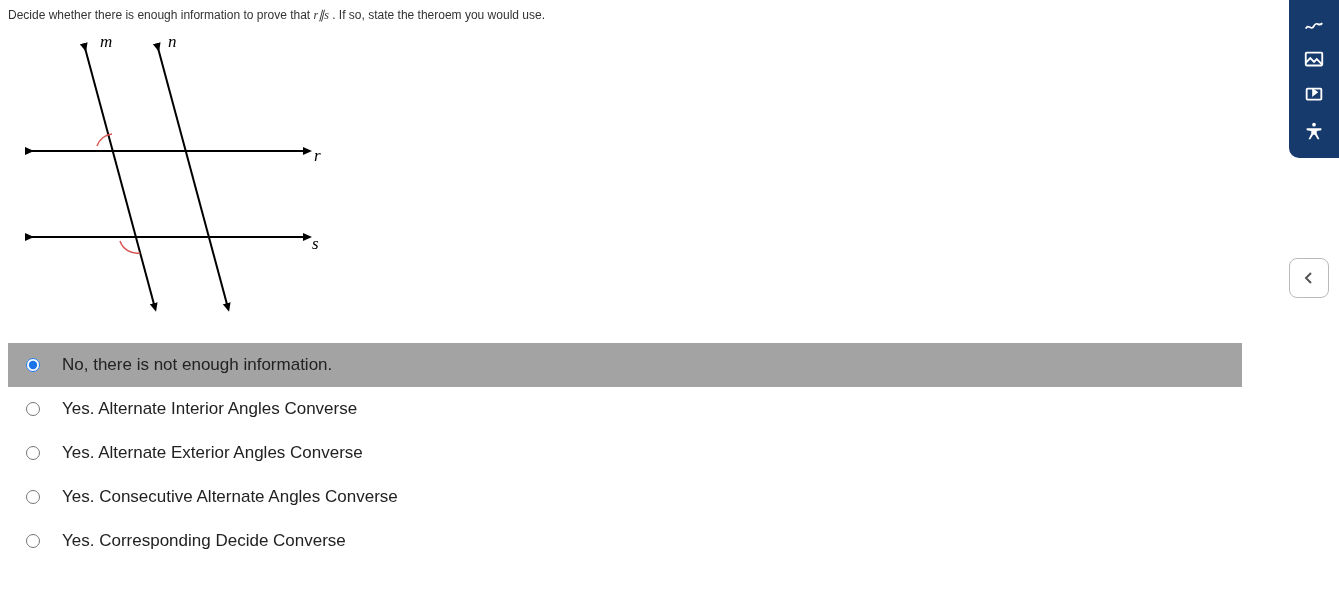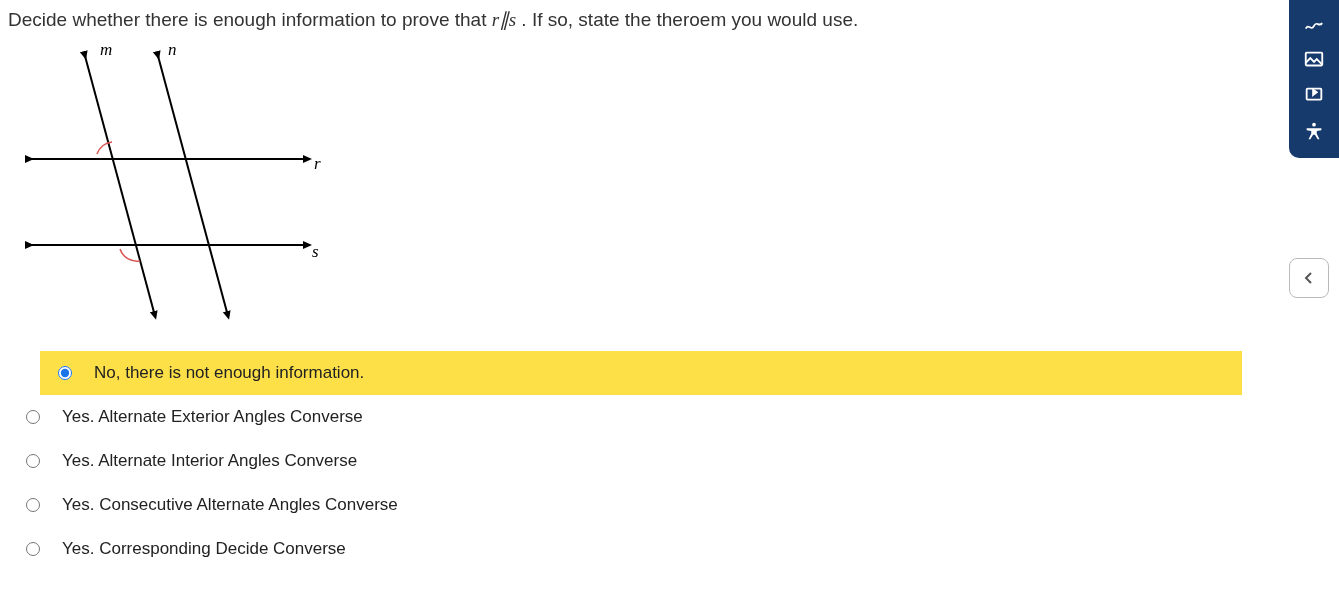--- a/index.html
+++ b/index.html
@@ -7,32 +7,32 @@
       font-family: Arial, Helvetica, sans-serif;
       font-size: 17px;
       color: #333;
       background: #fff;
       width: 1339px;
       height: 591px;
       position: relative;
       overflow: hidden;
     }
     .content { padding: 8px 8px 0 8px; width: 1250px; }
-    .question-text { font-size: 19px; color: #333; margin-bottom: 8px; }
+    .question-text { font-size: 12px; color: #333; margin-bottom: 8px; }
     .question-text .math-var { font-style: italic; font-family: 'Times New Roman', serif; }
     .figure { margin: 10px 0 20px 10px; }
     .options { margin-top: 8px; }
     .option {
       display: flex;
       align-items: center;
       padding: 12px 10px 12px 18px;
       font-size: 17px;
       color: #222;
     }
-    .option.selected { background: #fde047; margin-left: 32px; }
+    .option.selected { background: #a3a3a3; }
     .option input[type=radio] {
       width: 14px; height: 14px; margin-right: 22px;
       accent-color: #1a73e8;
     }
     .side-toolbar {
       position: absolute;
       right: 0; top: 0;
       width: 50px;
       background: #163a6c;
       border-bottom-left-radius: 10px;
@@ -96,25 +96,25 @@
     </svg>
   </div>
 
   <div class="options">
     <label class="option selected">
       <input type="radio" name="ans" checked="" style="">
       <span>No, there is not enough information.</span>
     </label>
     <label class="option">
       <input type="radio" name="ans" style="">
-      <span>Yes. Alternate Exterior Angles Converse</span>
+      <span>Yes. Alternate Interior Angles Converse</span>
     </label>
     <label class="option">
       <input type="radio" name="ans" style="">
-      <span>Yes. Alternate Interior Angles Converse</span>
+      <span>Yes. Alternate Exterior Angles Converse</span>
     </label>
     <label class="option">
       <input type="radio" name="ans" style="">
       <span>Yes. Consecutive Alternate Angles Converse</span>
     </label>
     <label class="option">
       <input type="radio" name="ans" style="">
       <span>Yes. Corresponding Decide Converse</span>
     </label>
   </div>

